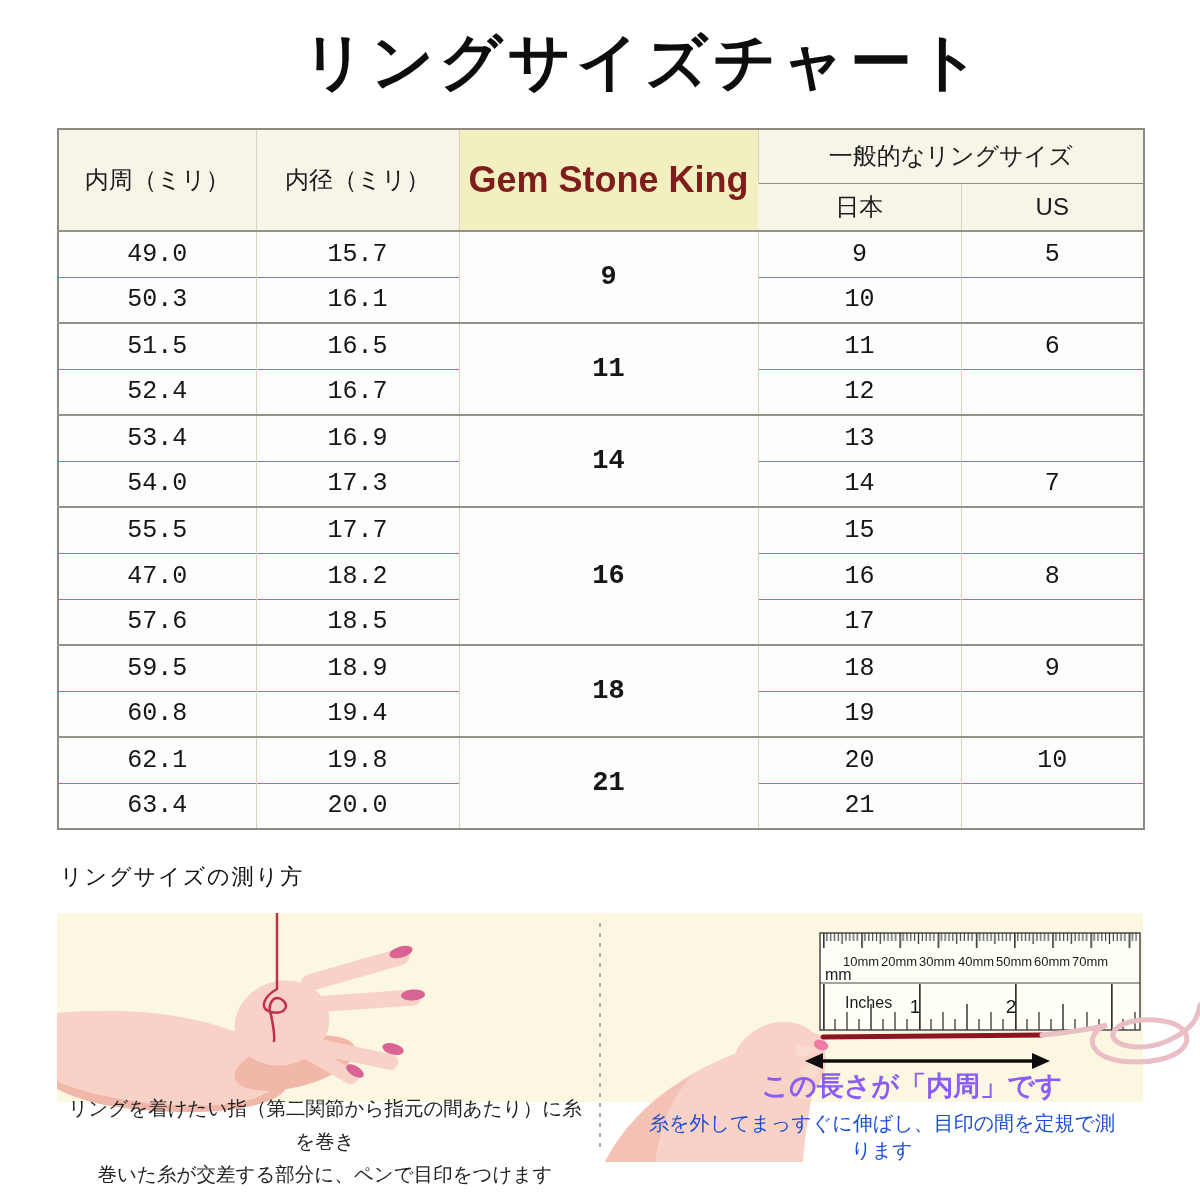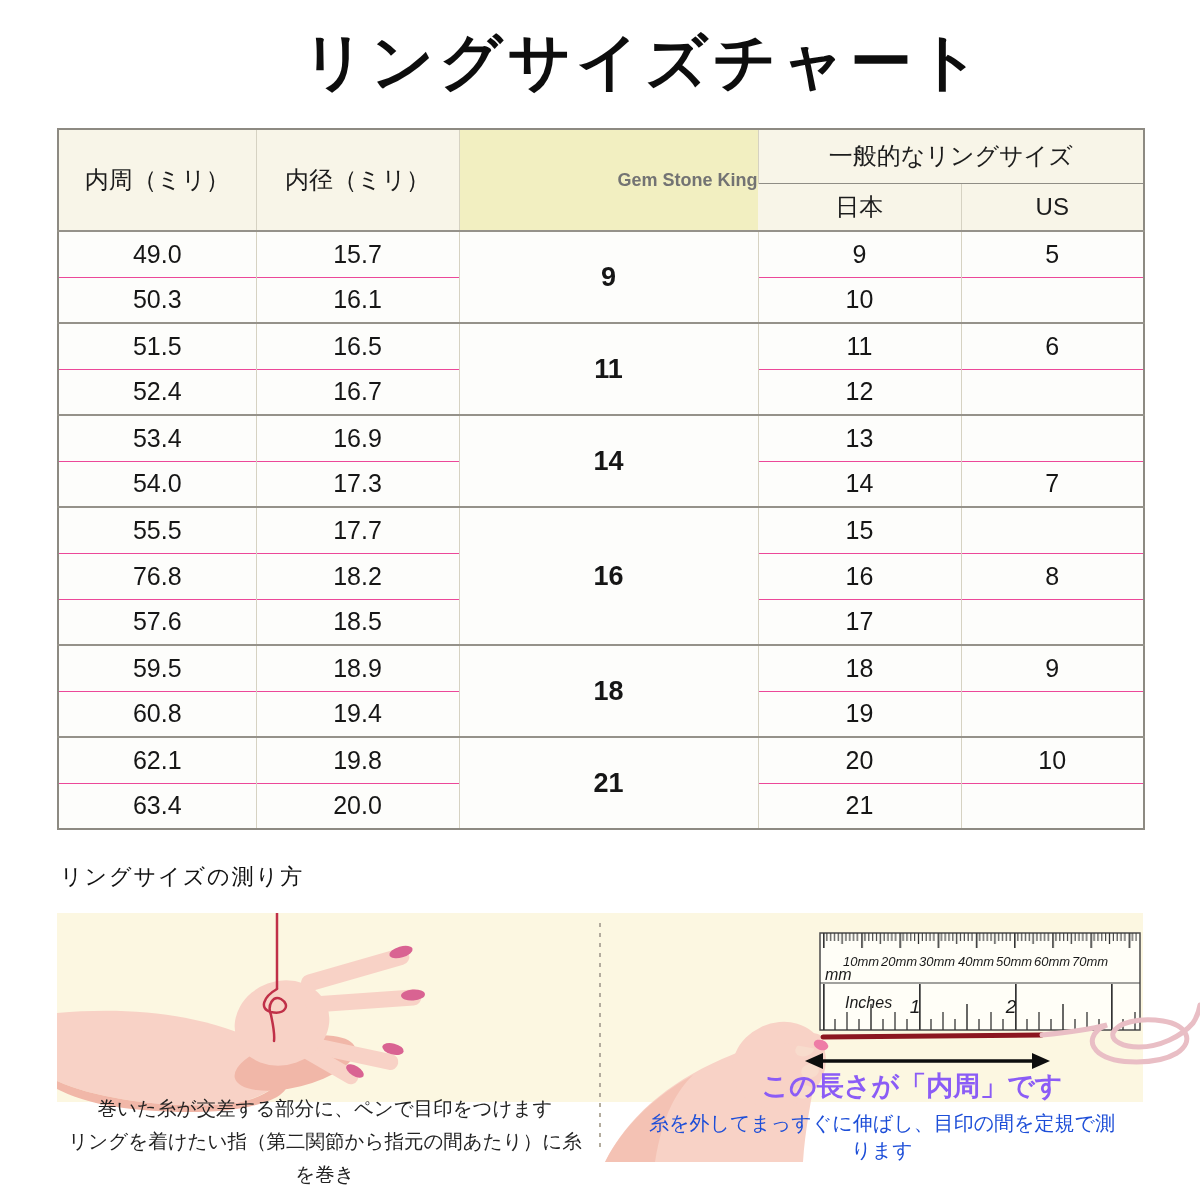--- a/index.html
+++ b/index.html
@@ -8,30 +8,30 @@
   .title{position:absolute;top:20px;left:0;width:100%;text-align:center;
          font-size:62px;font-weight:700;letter-spacing:5px;color:#0d0d0d;padding-left:44px;}
   table.ring{position:absolute;left:57px;top:128px;width:1086px;border-collapse:collapse;
              table-layout:fixed;background:#fdfdfb;border:2px solid #8d8a82;}
   table.ring th,table.ring td{border-left:1px solid #d6d2c2;text-align:center;vertical-align:middle;
              padding:0;font-weight:400;}
   table.ring th:first-child,table.ring td:first-child{border-left:none;}
   thead tr.top{height:54px;}
   thead tr.subhead{height:48px;}
   thead th{background:#f8f5e8;font-size:24px;color:#1c1c1c;}
-  thead th.brand{background:#f2efc1;font-weight:700;font-size:18px;color:#737373;text-align:right;}
+  thead th.brand{background:#f2efc1;font-weight:700;font-size:36px;color:#7f1d1d;}
   thead tr.subhead th{border-top:1px solid #8f8d85;}
-  tbody tr{height:46px;}
+  tbody tr{height:46px;font-family:Liberation Mono, monospace;}
   tbody td{font-size:25px;}
   tbody tr.g-start td{border-top:2px solid #95928a;}
   tbody tr.sub td{border-top:1px solid #ec4899;}
   tbody td.gsk{font-weight:700;font-size:27px;}
   .note{position:absolute;top:842px;right:68px;font-size:22px;color:#3a3a3a;}
   .section-title{position:absolute;left:60px;top:862px;font-size:22px;color:#111;letter-spacing:2px;}
-  .panel{position:absolute;left:57px;top:913px;width:1086px;height:189px;background:#fcf7e1;font-style:italic;}
+  .panel{position:absolute;left:57px;top:913px;width:1086px;height:189px;background:#fcf7e1;}
   .panel svg{position:absolute;left:0;top:0;overflow:visible;}
   .cap-left{position:absolute;left:60px;top:1092px;width:530px;text-align:center;
             font-size:19.5px;line-height:33px;color:#222;}
   .cap-r-bold{position:absolute;left:700px;top:1068px;width:424px;text-align:center;
               font-size:27px;font-weight:700;color:#8b5cf6;}
   .cap-r{position:absolute;left:640px;top:1110px;width:484px;text-align:center;
          font-size:20px;color:#1d4ed8;}
   .rl{font-size:13px;fill:#1a1a1a;}
   .ru{font-size:16px;fill:#1a1a1a;}
   .rn{font-size:19px;fill:#1a1a1a;}
@@ -104,21 +104,21 @@
         <td>7</td>
       </tr>
       <tr class="g-start">
         <td>55.5</td>
         <td>17.7</td>
         <td class="gsk" rowspan="3">16</td>
         <td>15</td>
         <td></td>
       </tr>
       <tr class="sub">
-        <td>76.8</td>
+        <td>47.0</td>
         <td>18.2</td>
         <td>16</td>
         <td>8</td>
       </tr>
       <tr class="sub">
         <td>57.6</td>
         <td>18.5</td>
         <td>17</td>
         <td></td>
       </tr>
@@ -234,20 +234,20 @@
 
       <g>
         <line x1="762" y1="148" x2="979" y2="148" stroke="#0d0d0d" stroke-width="3.5"></line>
         <path d="M748,148 L766,140 L766,156 Z" fill="#0d0d0d"></path>
         <path d="M993,148 L975,140 L975,156 Z" fill="#0d0d0d"></path>
       </g>
     </svg>
   </div>
 
   <div class="cap-left">
+    <div>リングを着けたい指（第二関節から指元の間あたり）に糸を巻き</div>
     <div>巻いた糸が交差する部分に、ペンで目印をつけます</div>
-    <div>リングを着けたい指（第二関節から指元の間あたり）に糸を巻き</div>
   </div>
 
   <div class="cap-r-bold">この長さが「内周」です</div>
   <div class="cap-r">糸を外してまっすぐに伸ばし、目印の間を定規で測ります</div>
 
 </div>
 
 </body></html>

